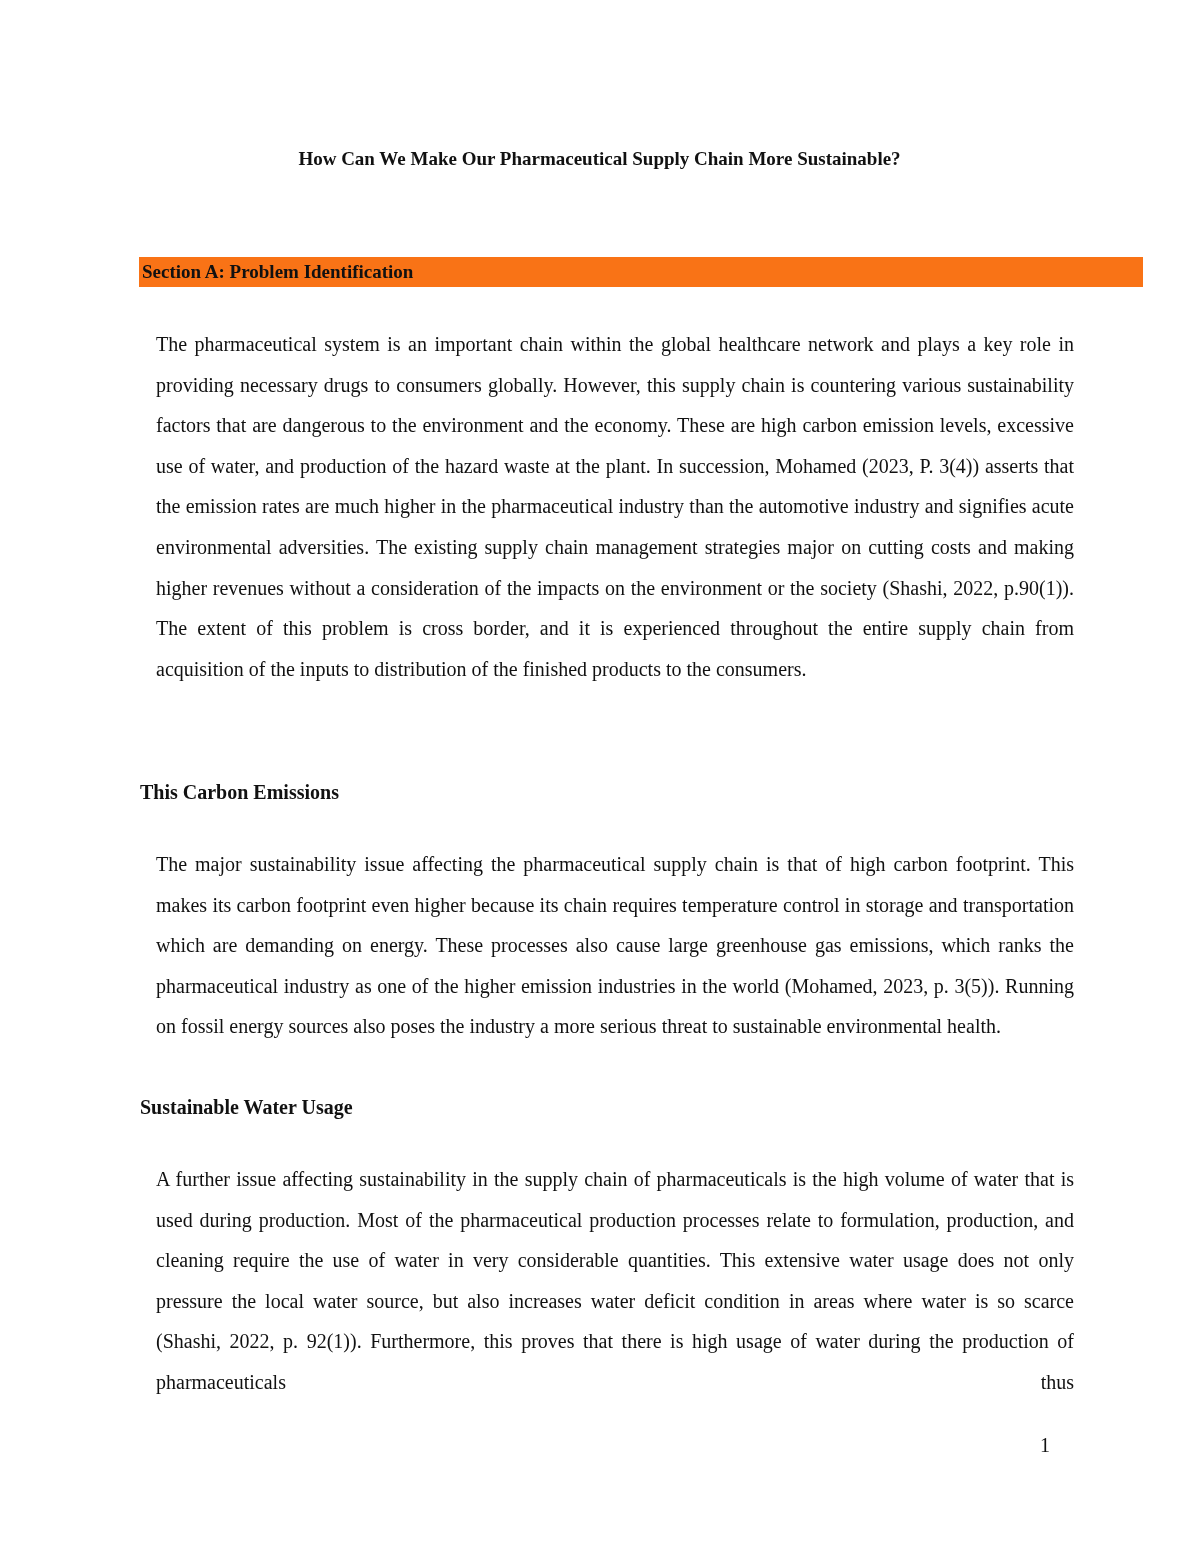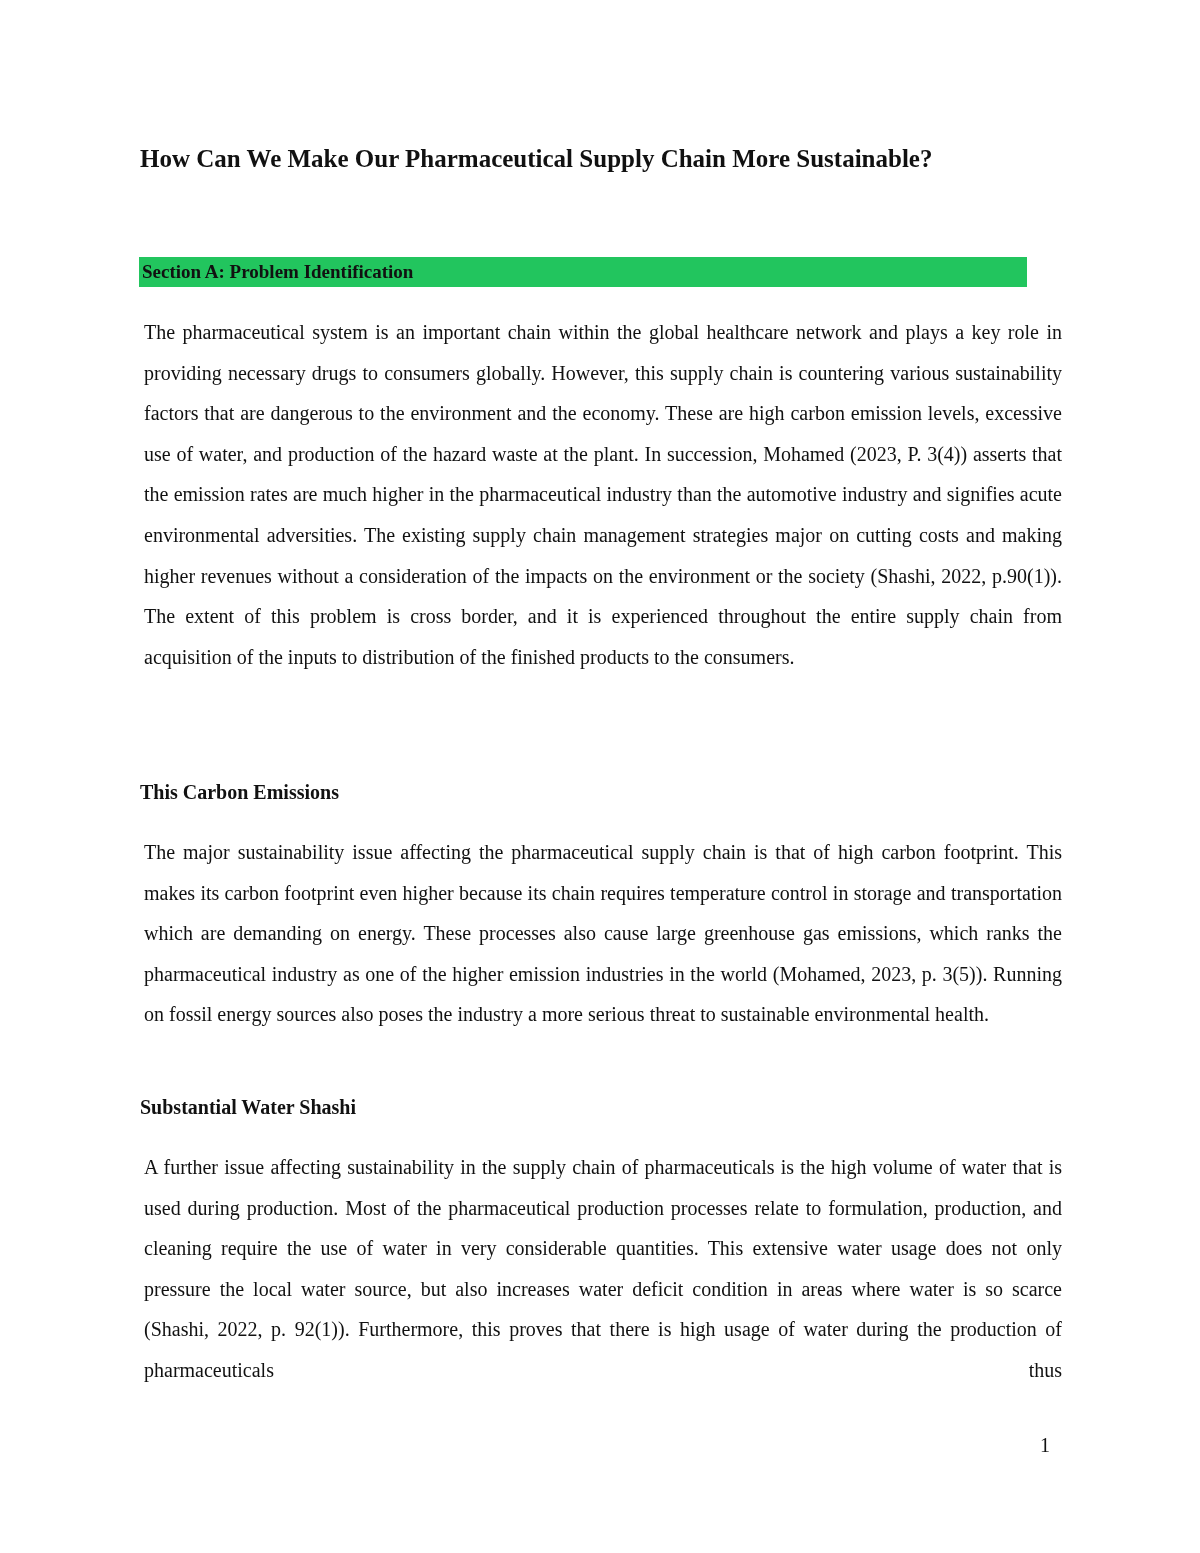--- a/index.html
+++ b/index.html
@@ -4,32 +4,32 @@
   <style>
     html, body { margin: 0; padding: 0; background: #ffffff; }
     body { width: 1200px; height: 1553px; position: relative; overflow: hidden; }
     .page {
       position: absolute; left: 0; top: 0; width: 1200px; height: 1553px;
       background: #ffffff; color: #111111;
       font-family: "Liberation Serif", "DejaVu Serif", serif;
     }
     .title {
       position: absolute; left: 140px; top: 137px; width: 919px;
-      font-weight: bold; font-size: 25px; line-height: 43px;
+      text-align: center; font-weight: bold; font-size: 19px; line-height: 43px;
       margin: 0;
     }
     .section-bar {
-      position: absolute; left: 139px; top: 257px; width: 888px; height: 30px;
-      background: #22c55e;
+      position: absolute; left: 139px; top: 257px; width: 1004px; height: 30px;
+      background: #f97316;
     }
     .section-bar span {
       position: absolute; left: 3px; top: 4px; font-weight: bold; font-size: 19px; line-height: 22px;
     }
     .para {
-      position: absolute; left: 140px; width: 918px; margin: 4px;
+      position: absolute; left: 140px; width: 918px; margin: 16px;
       font-size: 20px; line-height: 40.6px; text-align: justify;
       text-align-last: left;
     }
     .heading {
       position: absolute; left: 140px; margin: 0;
       font-weight: bold; font-size: 20px; line-height: 24px;
     }
     .page-number {
       position: absolute; left: 1040px; top: 1433px; font-size: 20px; line-height: 24px;
     }
@@ -42,17 +42,17 @@
 
   <div class="section-bar">
     <span>Section A: Problem Identification</span>
   </div>
 
   <p class="para" style="top:308px;">The pharmaceutical system is an important chain within the global healthcare network and plays a key role in providing necessary drugs to consumers globally. However, this supply chain is countering various sustainability factors that are dangerous to the environment and the economy. These are high carbon emission levels, excessive use of water, and production of the hazard waste at the plant. In succession, Mohamed (2023, P. 3(4)) asserts that the emission rates are much higher in the pharmaceutical industry than the automotive industry and signifies acute environmental adversities. The existing supply chain management strategies major on cutting costs and making higher revenues without a consideration of the impacts on the environment or the society (Shashi, 2022, p.90(1)). The extent of this problem is cross border, and it is experienced throughout the entire supply chain from acquisition of the inputs to distribution of the finished products to the consumers.</p>
 
   <h2 class="heading" style="top:780px;">This Carbon Emissions</h2>
   <p class="para" style="top:828px;">The major sustainability issue affecting the pharmaceutical supply chain is that of high carbon footprint. This makes its carbon footprint even higher because its chain requires temperature control in storage and transportation which are demanding on energy. These processes also cause large greenhouse gas emissions, which ranks the pharmaceutical industry as one of the higher emission industries in the world (Mohamed, 2023, p. 3(5)). Running on fossil energy sources also poses the industry a more serious threat to sustainable environmental health.</p>
 
-  <h2 class="heading" style="top:1095px;">Substantial Water Shashi</h2>
+  <h2 class="heading" style="top:1095px;">Sustainable Water Usage</h2>
   <p class="para" style="top:1143px; text-align-last: justify;">A further issue affecting sustainability in the supply chain of pharmaceuticals is the high volume of water that is used during production. Most of the pharmaceutical production processes relate to formulation, production, and cleaning require the use of water in very considerable quantities. This extensive water usage does not only pressure the local water source, but also increases water deficit condition in areas where water is so scarce (Shashi, 2022, p. 92(1)). Furthermore, this proves that there is high usage of water during the production of pharmaceuticals thus</p>
 
   <div class="page-number">1</div>
 </div>
 
 </body></html>

